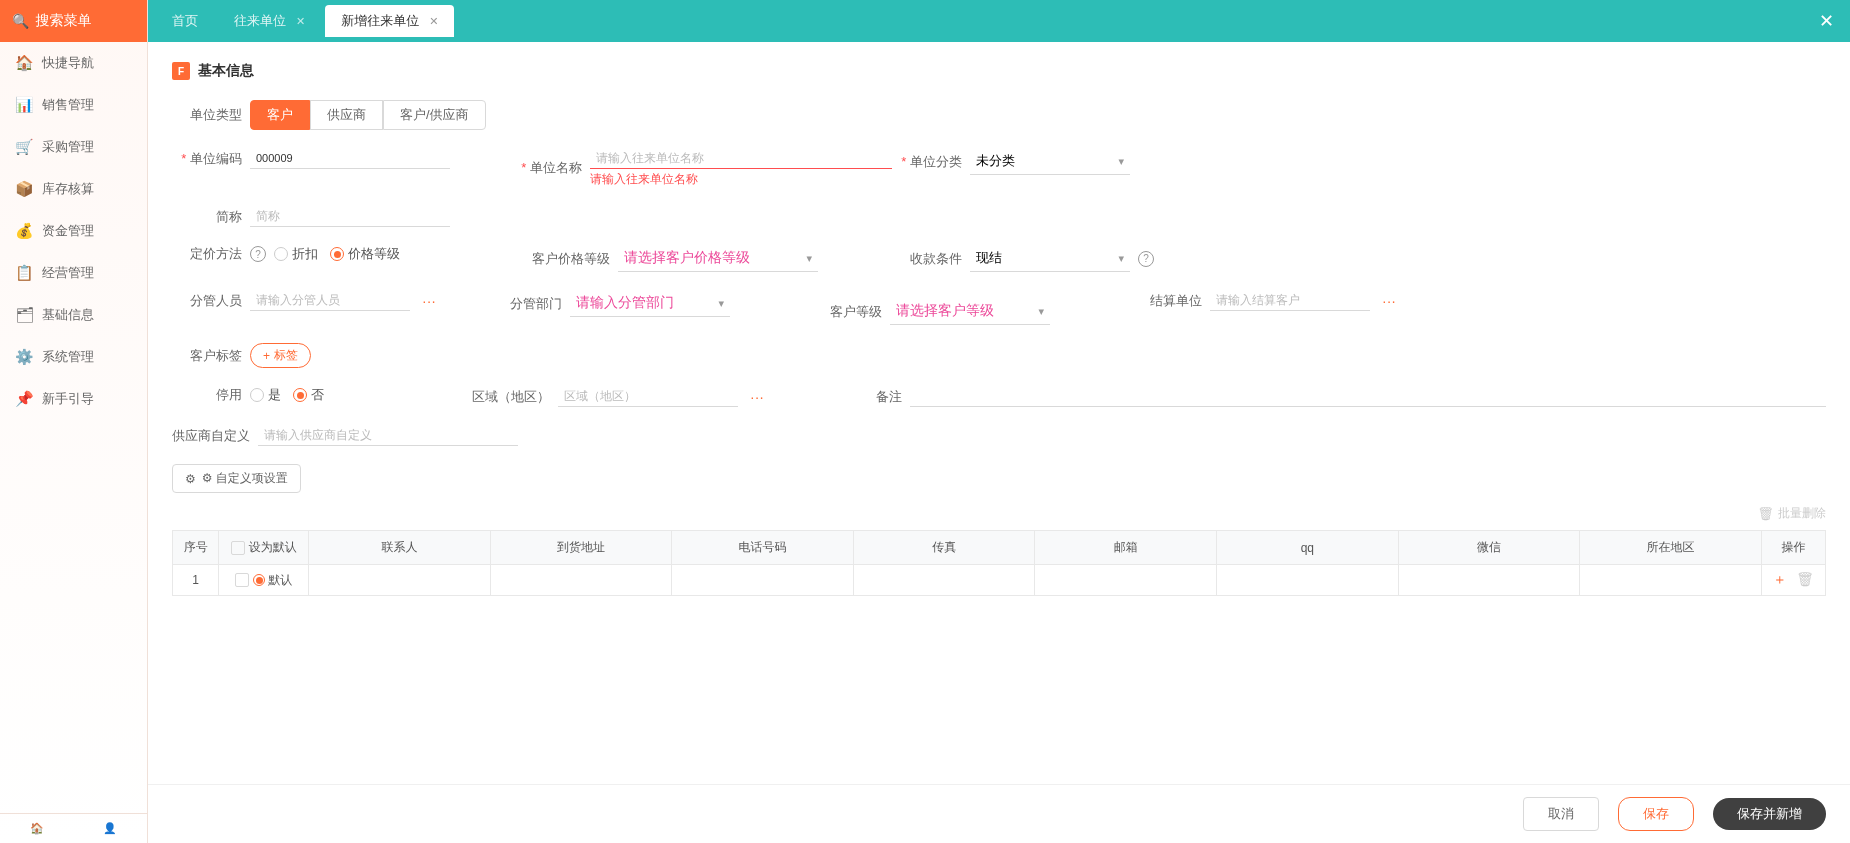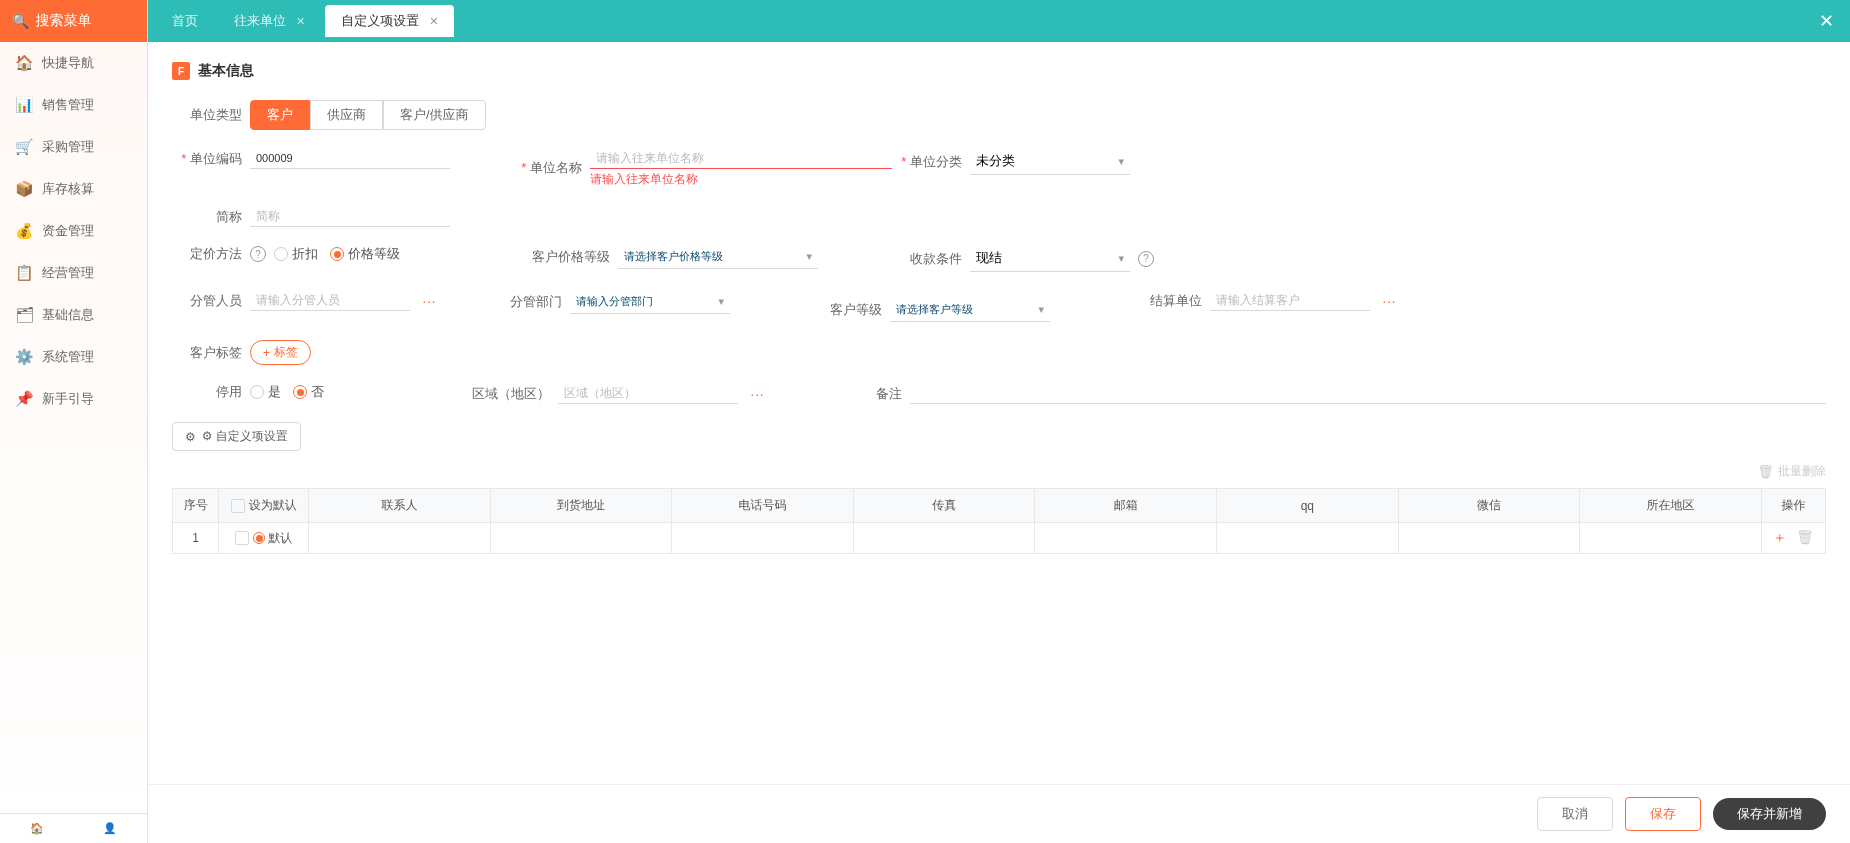--- a/index.html
+++ b/index.html
@@ -302,39 +302,39 @@
       justify-content: flex-end;
       align-items: center;
       gap: 4px;
     }
 
     
     .bottom-toolbar {
       display: flex;
       justify-content: flex-end;
       align-items: center;
-      gap: 12px;
+      gap: 19px;
       padding: 12px 24px;
       border-top: 1px solid #f0f0f0;
       background: white;
       flex-shrink: 0;
     }
     .btn-cancel {
       padding: 7px 24px;
       border: 1px solid #d9d9d9;
       border-radius: 4px;
       background: white;
       color: #666;
       cursor: pointer;
       font-size: 13px;
     }
     .btn-save {
       padding: 7px 24px;
       border: none;
-      border-radius: 4px;
+      border-radius: 12px;
       background: white;
       color: #ff6b35;
       border: 1px solid #ff6b35;
       cursor: pointer;
       font-size: 13px;
     }
     .btn-save-new {
       padding: 7px 24px;
       border: none;
       border-radius: 16px;
@@ -347,21 +347,21 @@
     .select-box {
       display: flex;
       align-items: center;
       border-bottom: 1px solid #d9d9d9;
       padding: 4px 6px;
       min-width: 120px;
       cursor: pointer;
       gap: 4px;
     }
     .select-box-text { flex: 1; font-size: 13px; }
-    .select-box-text.placeholder { color: #0c4a6e; font-size: 11px; }
+    .select-box-text.placeholder { color: #ec4899; font-size: 14px; }
     .icon-trash { color: #ccc; font-size: 14px; cursor: pointer; }
     .icon-plus-row { color: #ff6b35; font-size: 14px; cursor: pointer; }
   </style>
 </head>
 <body>
 
 <div class="sidebar">
   <div class="sidebar-top">
     <span>🔍</span>
     <span>搜索菜单</span>
@@ -419,21 +419,21 @@
   <div class="tab-bar">
     <div id="tabs-container" style="display:flex;align-items:center;gap:4px;flex:1;">
         <div class="tab-item">
           <span>首页</span>
         </div>
         <div class="tab-item">
           <span>往来单位</span>
           <span class="tab-close">✕</span>
         </div>
         <div class="tab-item active">
-          <span>自定义项设置</span>
+          <span>新增往来单位</span>
           <span class="tab-close">✕</span>
         </div>
       </div>
     <div class="tab-bar-close">✕</div>
   </div>
 
   <div class="content-area">
 
     <div class="section-header">
       <span class="section-header-icon">F</span>
@@ -568,20 +568,26 @@
         <span class="form-label">区域（地区）</span>
         <input class="form-input" placeholder="区域（地区）" style="max-width: 180px;">
         <span class="ellipsis-btn">···</span>
       </div>
       <div class="form-field">
         <span class="form-label">备注</span>
         <input class="form-input" style="min-width: 300px;">
       </div>
     </div>
 
+    <div class="form-row">
+      <div class="form-field" style="max-width:400px;">
+        <span class="form-label">供应商自定义</span>
+        <input class="form-input" placeholder="请输入供应商自定义" style="max-width: 260px;">
+      </div>
+    </div>
 
     <button class="custom-settings-btn">
       <span>⚙</span>
       <span>⚙ 自定义项设置</span>
     </button>
 
     <div class="batch-delete">
       <span style="font-size:13px;">🗑</span>
       <span style="cursor:pointer;">批量删除</span>
     </div>

